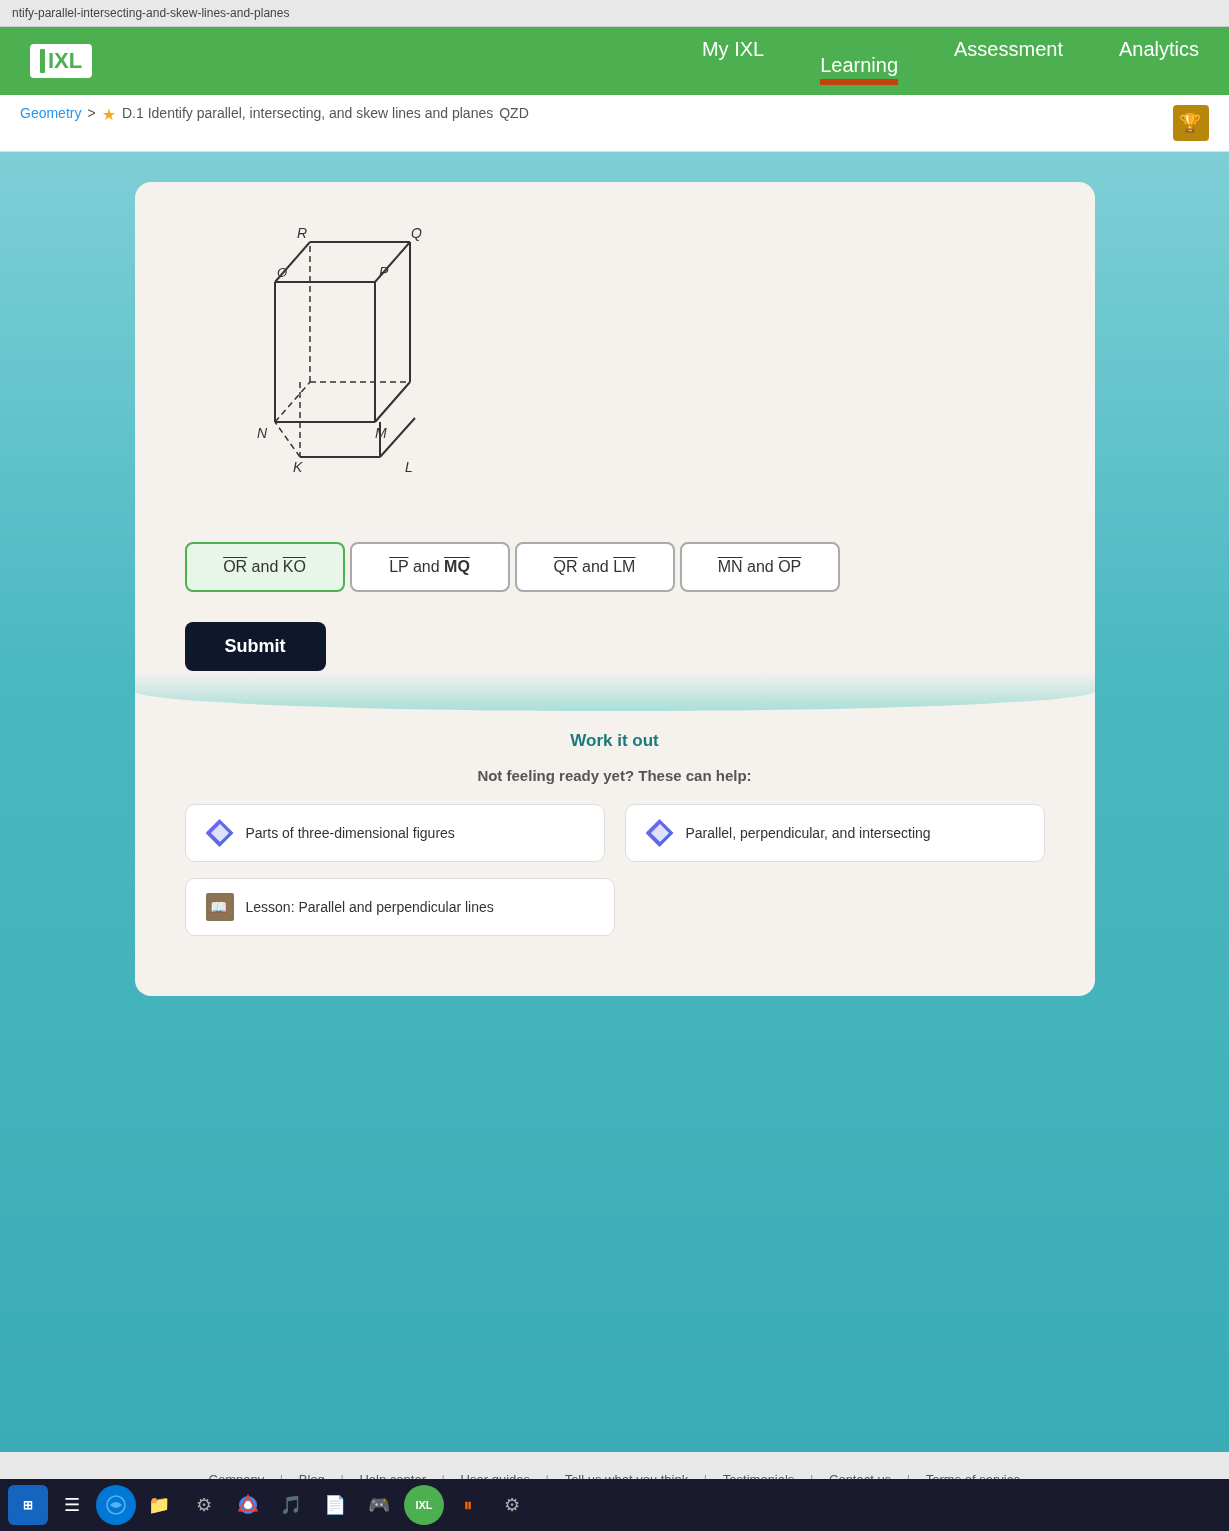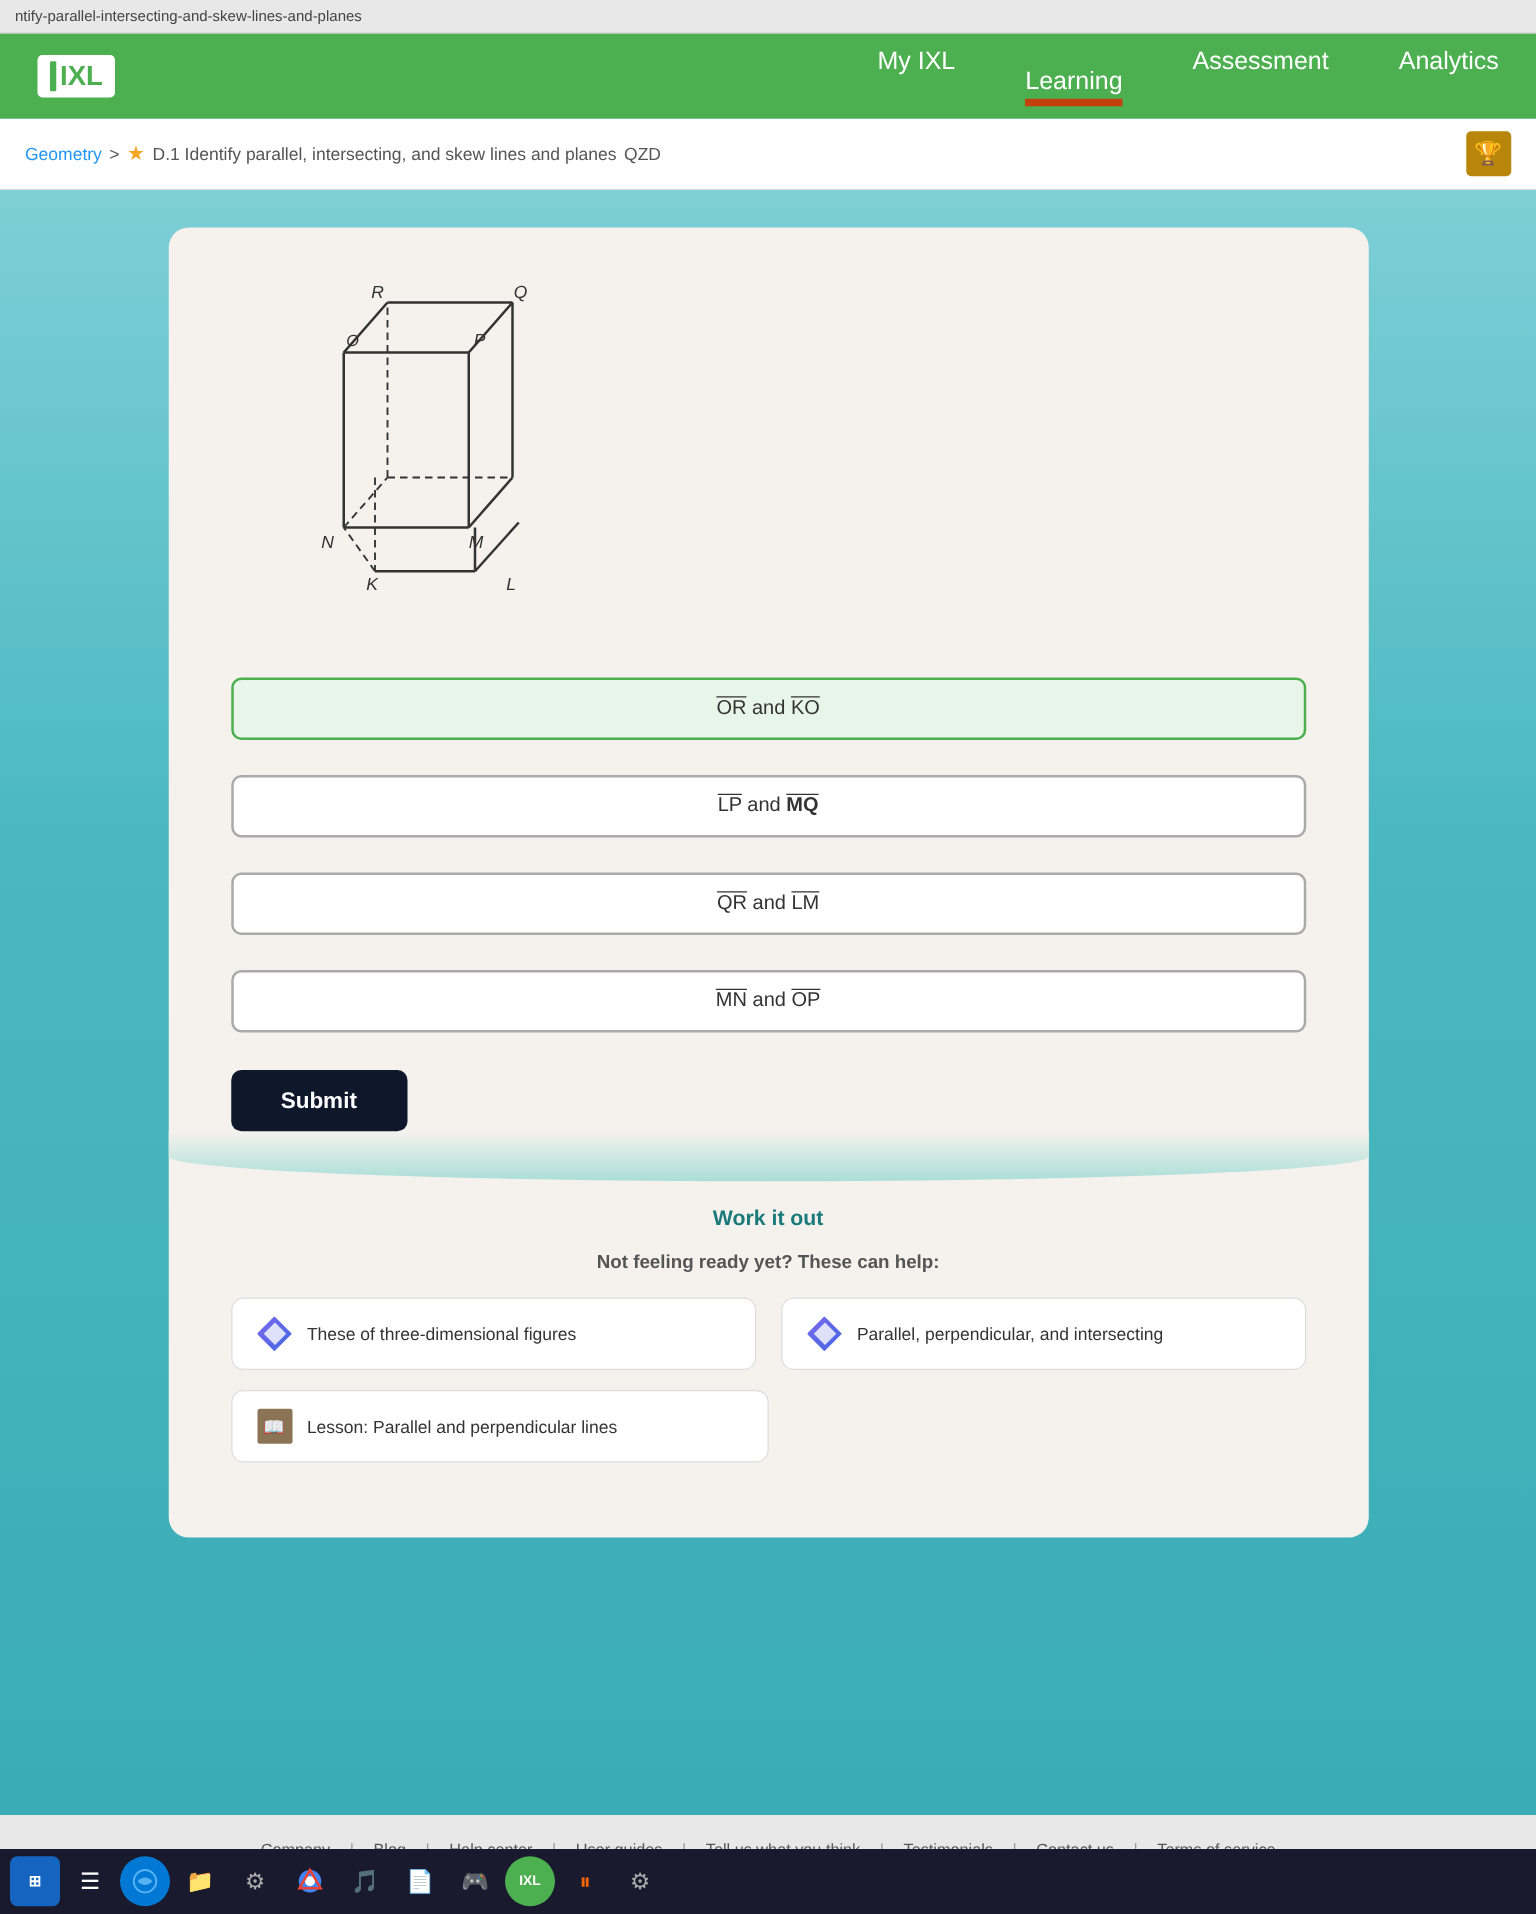--- a/index.html
+++ b/index.html
@@ -65,21 +65,20 @@
       margin-top: 16px;
     }
 
     
     .breadcrumb-bar {
       background: white;
       padding: 10px 20px;
       font-size: 14px;
       color: #555;
       display: flex;
-      align-items: center;
       gap: 6px;
       border-bottom: 1px solid #ddd;
     }
     .breadcrumb-bar a { color: #2196f3; text-decoration: none; }
     .breadcrumb-star { color: #f5a623; font-size: 16px; }
     .breadcrumb-trophy {
       margin-left: auto;
       background: #b8860b;
       color: white;
       width: 36px;
@@ -122,24 +121,23 @@
       padding-left: 30px;
     }
     .diagram-svg {
       width: 220px;
       height: 280px;
     }
 
     
     .choices {
       display: flex;
-      gap: 28px;
+      gap: 5px;
       flex-wrap: wrap;
       margin-bottom: 30px;
-      flex-direction: column;
     }
     .choice-btn {
       border: 2px solid #aaa;
       background: white;
       border-radius: 8px;
       padding: 14px 22px;
       font-size: 16px;
       cursor: pointer;
       color: #333;
       min-width: 160px;
@@ -385,21 +383,21 @@
     <div class="work-section">
       <div class="work-title">Work it out</div>
       <div class="work-subtitle">Not feeling ready yet? These can help:</div>
       <div class="help-cards">
         <div class="help-card">
           <div class="diamond-icon">
             <svg width="20" height="20" viewBox="0 0 20 20">
                 <polygon points="10,1 19,10 10,19 1,10" fill="white" opacity="0.8"></polygon>
               </svg>
           </div>
-          <span>These of three-dimensional figures</span>
+          <span>Parts of three-dimensional figures</span>
         </div>
         <div class="help-card">
           <div class="diamond-icon">
             <svg width="20" height="20" viewBox="0 0 20 20">
                 <polygon points="10,1 19,10 10,19 1,10" fill="white" opacity="0.8"></polygon>
               </svg>
           </div>
           <span>Parallel, perpendicular, and intersecting</span>
         </div>
       </div>

